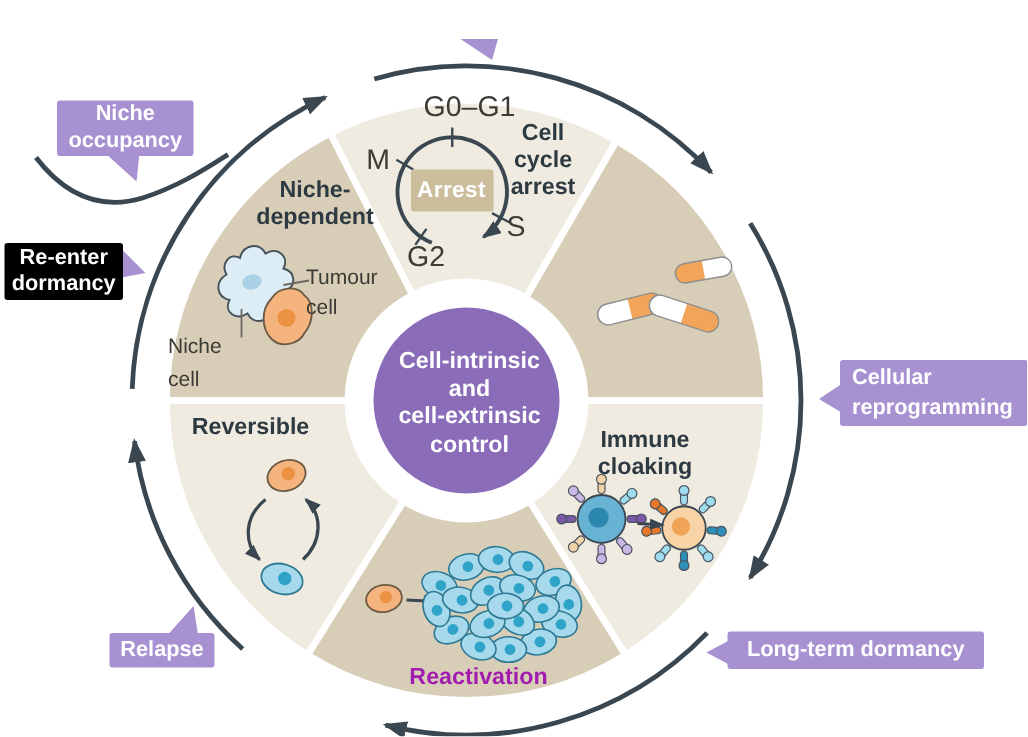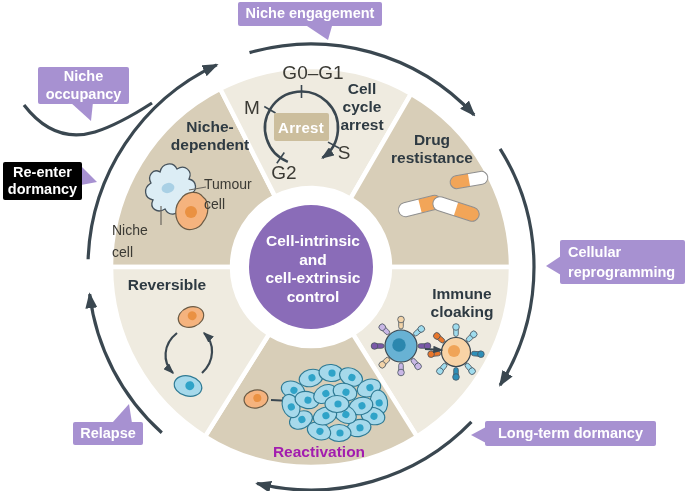--- a/index.html
+++ b/index.html
@@ -240,44 +240,41 @@
         <circle cx="454" cy="351" r="6.09" fill="#F0A458"></circle>
       </g>
       <line x1="425" y1="349" x2="442" y2="350" stroke="#3A4750" stroke-width="2" marker-end="url(#ah)"></line>
     </svg>
 
   <div class="anchored seg-title" style="left: 193px; top: 136px; color: rgb(46, 58, 66); margin-left: 17px;">Niche-
 dependent</div>
   <div class="anchored seg-title" style="left: 362px; top: 107px; color: rgb(46, 58, 66);">Cell
 cycle
 arrest</div>
-  <div class="anchored seg-title" style="left: 432px; top: 149px; color: rgb(46, 58, 66);">Drug
-restistance</div>
-  <div class="anchored seg-title" style="left: 462px; top: 303px; color: rgb(46, 58, 66);">Immune
+  <div class="anchored seg-title" style="left: 430px; top: 303px; color: rgb(46, 58, 66);">Immune
 cloaking</div>
   <div class="anchored seg-title" style="left: 319px; top: 452px; color: #a21caf;">Reactivation</div>
   <div class="anchored seg-title" style="left: 167px; top: 285px; color: rgb(46, 58, 66);">Reversible</div>
 
   <div class="anchored center-label" style="left:313px;top:269px;">Cell-intrinsic
 and
 cell-extrinsic
 control</div>
 
   <div class="anchored small-label" style="left:313px;top:72px;">G0–G1</div>
   <div class="anchored small-label" style="left:252px;top:107px;">M</div>
   <div class="anchored small-label" style="left:344px;top:152px;">S</div>
   <div class="anchored small-label" style="left:284px;top:172px;">G2</div>
   <div class="anchored arrest-label" style="left:301px;top:127px;">Arrest</div>
 
   <div class="small-left" style="left:204px;top:174px;">Tumour
 cell</div>
   <div class="small-left" style="left:112px;top:219px;line-height:22px;">Niche
 cell</div>
 
-  <div class="callout" style="left: 238px; top: 2px; width: 144px; height: 24px; background: rgb(167, 145, 209);">Niche engagement</div>
   <div class="callout" style="left: 38px; top: 67px; width: 91px; height: 37px; background: rgb(167, 145, 209);">Niche
 occupancy</div>
   <div class="callout" style="left: 3px; top: 162px; width: 79px; height: 38px; background: #000000;">Re-enter
 dormancy</div>
   <div class="callout left-align" style="left: 560px; top: 240px; width: 125px; height: 44px; line-height: 20px; background: rgb(167, 145, 209);">Cellular
 reprogramming</div>
   <div class="callout" style="left: 485px; top: 421px; width: 171px; height: 25px; background: rgb(167, 145, 209);">Long-term dormancy</div>
   <div class="callout" style="left: 73px; top: 422px; width: 70px; height: 23px; background: rgb(167, 145, 209);">Relapse</div>
 
 </div>

